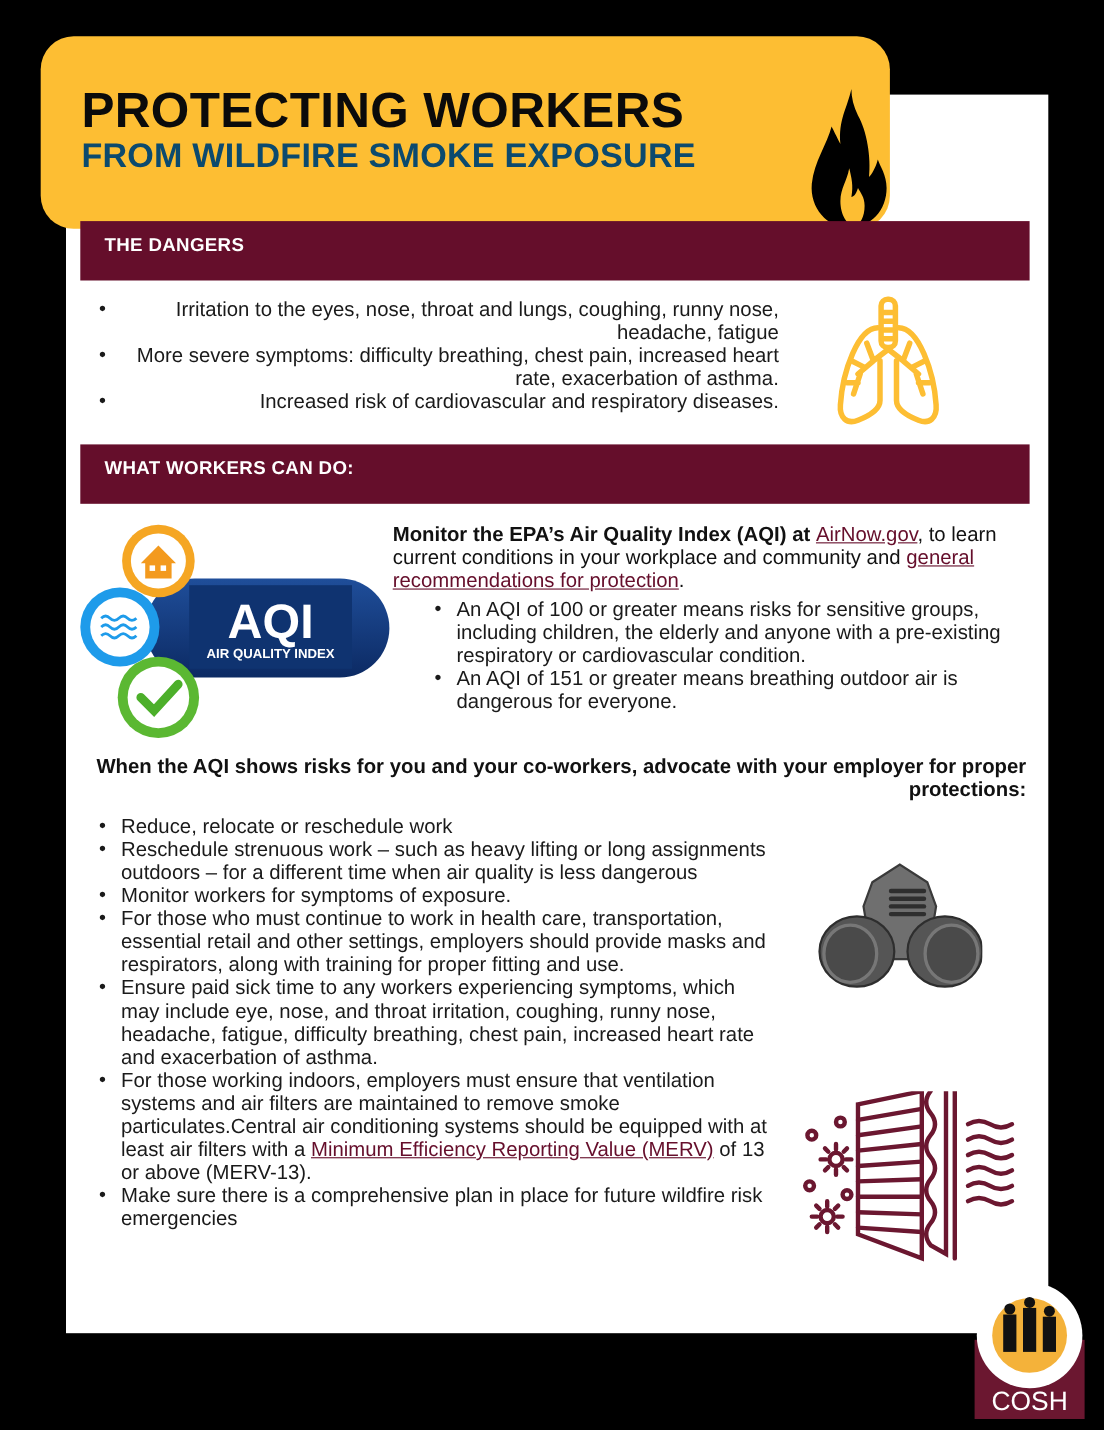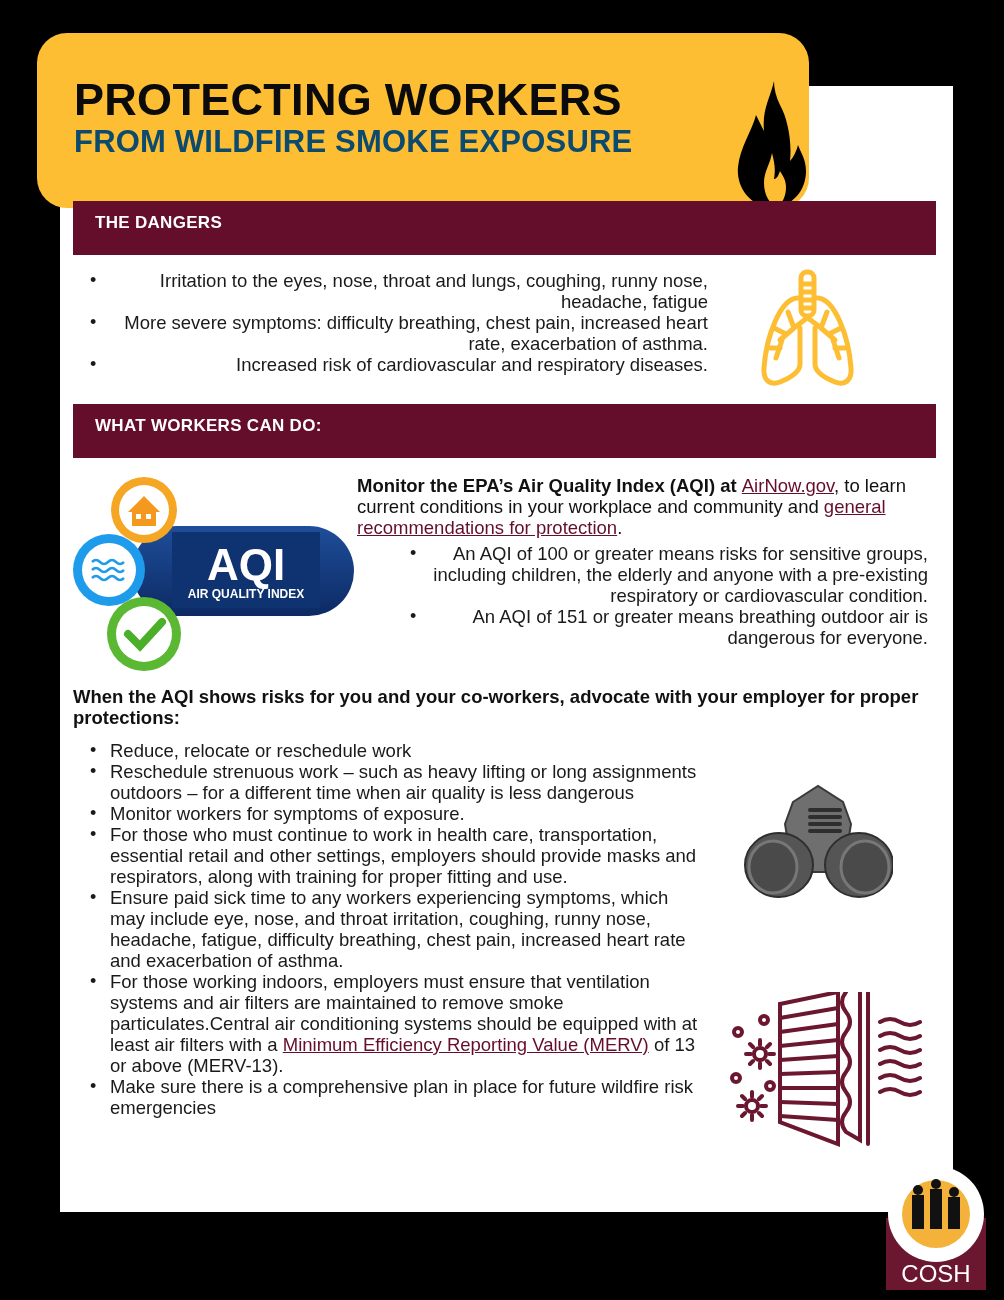--- a/index.html
+++ b/index.html
@@ -21,23 +21,23 @@
   ul.bullets li::before { content: "\2022"; position: absolute; left: 2px; top: 0; font-size: 18px; }
 
   .dangers-list { left: 88px; top: 270px; width: 620px; text-align: right; }
   .lungs { position: absolute; left: 760px; top: 268px; width: 95px; height: 122px; }
 
   .aqi-logo { position: absolute; left: 72px; top: 474px; width: 285px; height: 200px; }
 
   .monitor { position: absolute; left: 357px; top: 475px; width: 560px; font-size: 18.5px; line-height: 21px; }
   .monitor b { font-weight: 700; }
   a.link { color: #650E2B; text-decoration: underline; }
-  .aqi-list { left: 408px; top: 543px; width: 520px; text-align: right; }
+  .aqi-list { left: 393px; top: 543px; width: 520px; }
 
-  .advocate { position: absolute; left: 73px; top: 686px; width: 860px; font-size: 18.5px; line-height: 21px; font-weight: 700; }
+  .advocate { position: absolute; left: 73px; top: 686px; width: 860px; font-size: 18.5px; line-height: 21px; font-weight: 700; text-align: right; }
   .actions-list { left: 88px; top: 740px; width: 620px; }
 
   .respirator { position: absolute; left: 743px; top: 772px; width: 150px; height: 130px; }
   .filter { position: absolute; left: 728px; top: 992px; width: 210px; height: 160px; }
 
   .cosh { position: absolute; left: 880px; top: 1162px; width: 108px; height: 128px; }
 </style>
 </head>
 <body>
 

